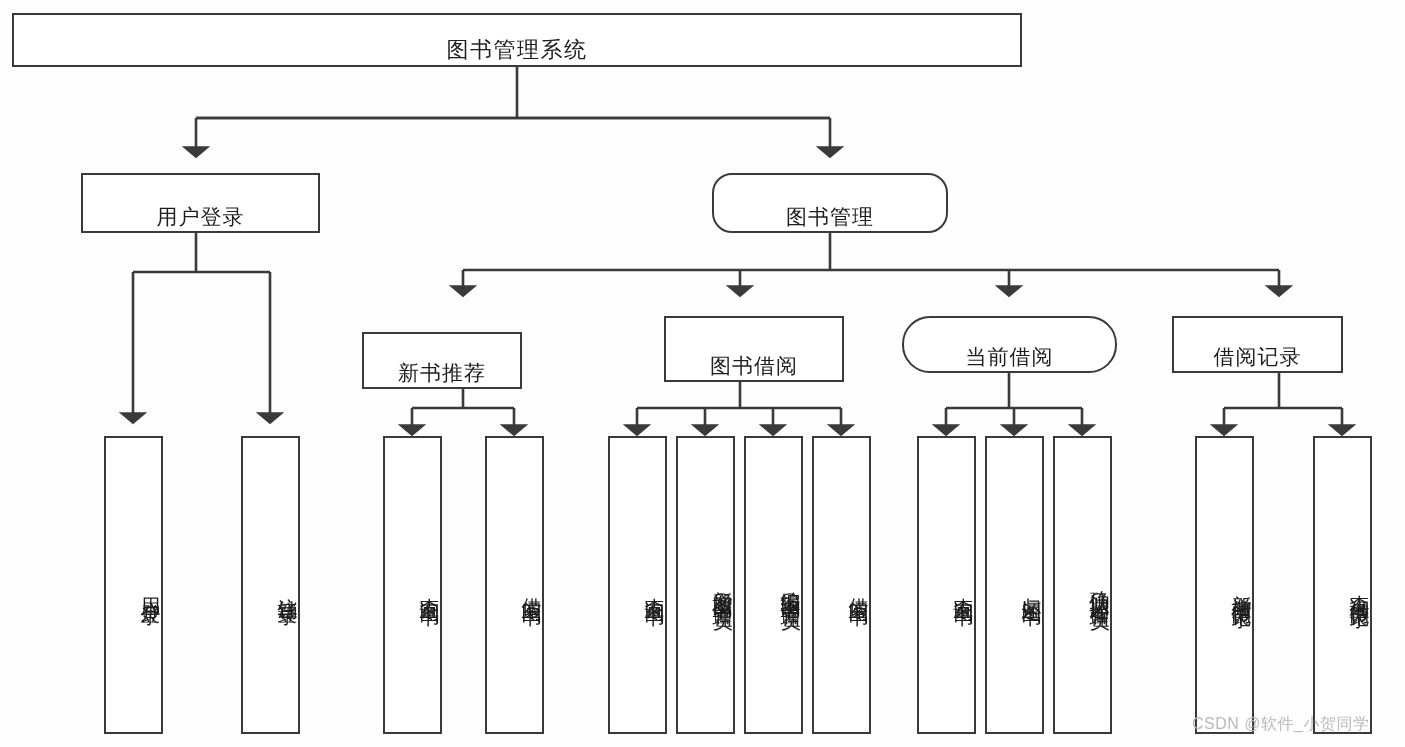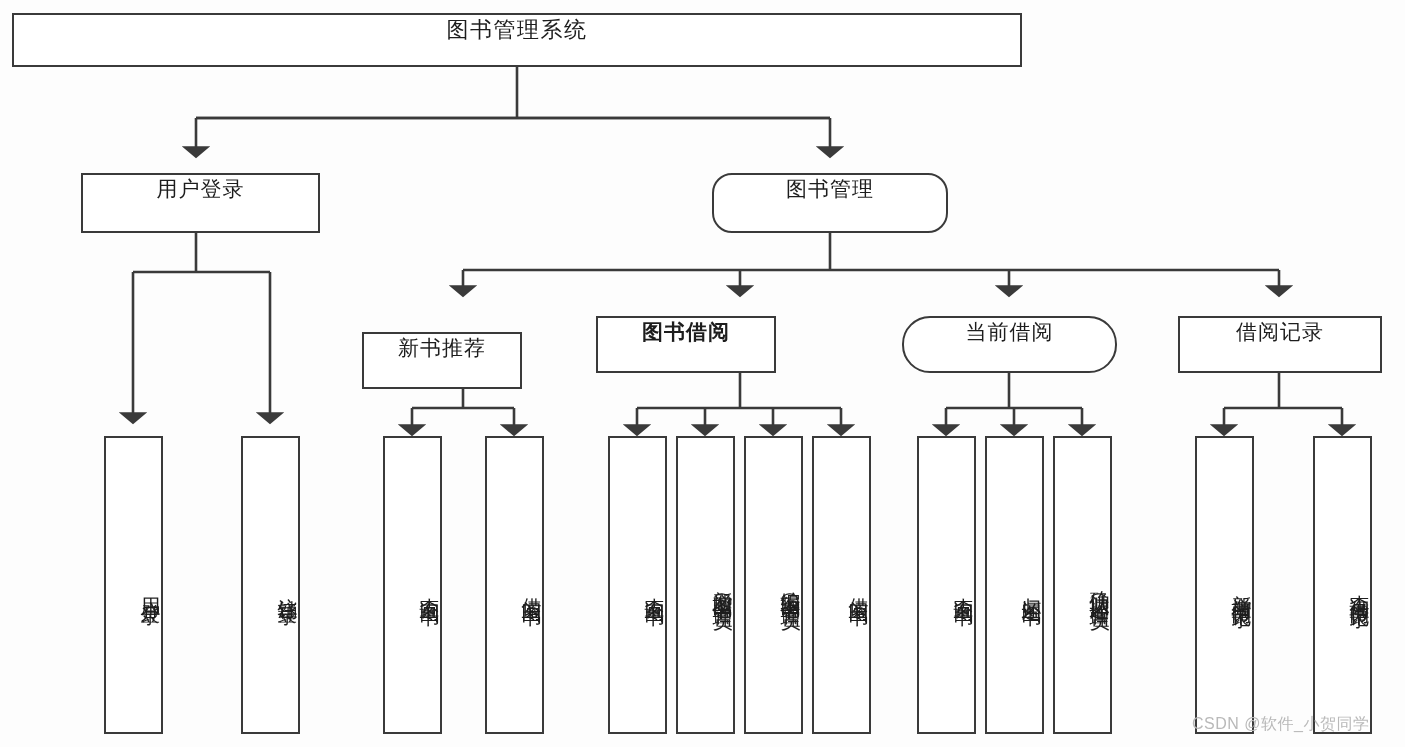--- a/index.html
+++ b/index.html
@@ -22,21 +22,21 @@
     width: 1405px;
     height: 747px;
     pointer-events: none;
   }
   .node {
     position: absolute;
     box-sizing: border-box;
     border: 2.5px solid #3a3a3a;
     background: #ffffff;
     display: flex;
-    align-items: flex-start;
+    align-items: flex-end;
     justify-content: center;
     color: #1d1d1d;
   }
   .node.horiz {
     font-size: 21px;
     letter-spacing: 1px;
   }
   .node.root {
     font-size: 22px;
     letter-spacing: 1.5px;
@@ -133,27 +133,27 @@
   <div class="node horiz" style="left:81px; top:173px; width:239px; height:60px;">
     <span>用户登录</span>
   </div>
   <div class="node horiz" style="left:712px; top:173px; width:236px; height:60px;border-radius:20px;">
     <span>图书管理</span>
   </div>
 
   <div class="node horiz" style="left:362px; top:332px; width:160px; height:57px;">
     <span>新书推荐</span>
   </div>
-  <div class="node horiz" style="left:596px; top:316px; width:180px; height:57px;font-weight:bold;">
+  <div class="node horiz" style="left:664px; top:316px; width:180px; height:66px;">
     <span>图书借阅</span>
   </div>
   <div class="node horiz" style="left:902px; top:316px; width:215px; height:57px;border-radius:28px;">
     <span>当前借阅</span>
   </div>
-  <div class="node horiz" style="left:1172px; top:316px; width:204px; height:57px;margin-left:6px;">
+  <div class="node horiz" style="left:1172px; top:316px; width:171px; height:57px;">
     <span>借阅记录</span>
   </div>
 
   <div class="node vert" style="left:104px; top:436px; width:59px; height:298px;">
     <span class="vtext">用户登录</span>
   </div>
   <div class="node vert" style="left:241px; top:436px; width:59px; height:298px;">
     <span class="vtext">注销登录</span>
   </div>
 

